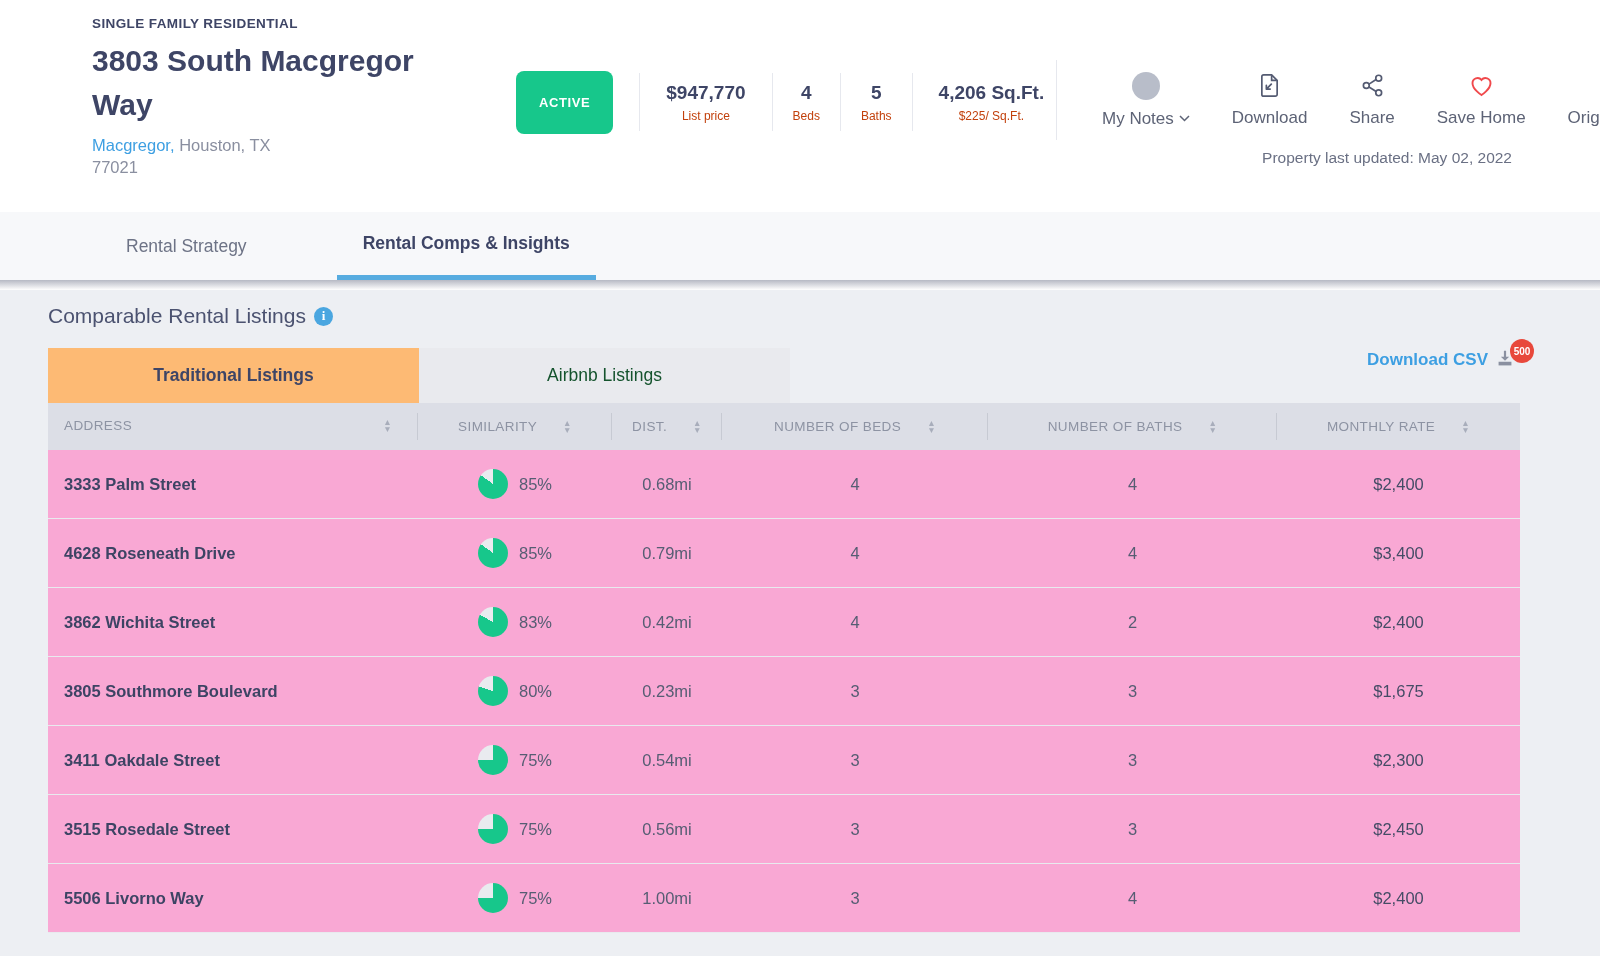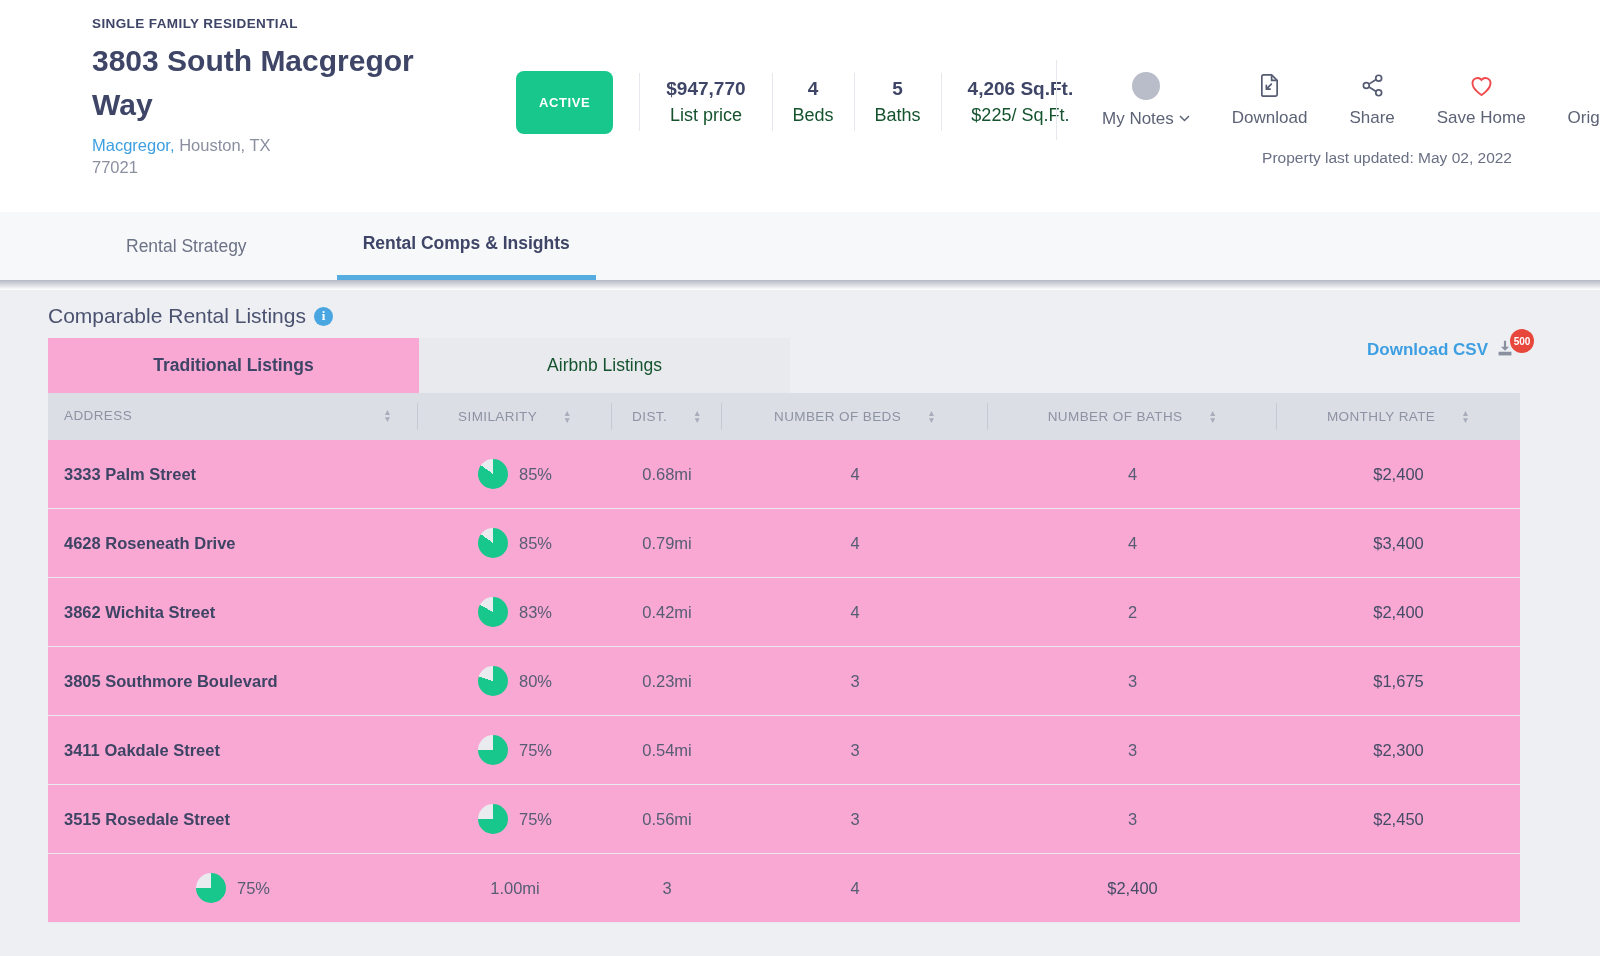--- a/index.html
+++ b/index.html
@@ -16,21 +16,21 @@
   .prop-loc .citystate { color:#8a8fa0; }
   .prop-zip { font-size:16.5px; color:#8a8fa0; }
 
   .stats { position:absolute; left:472px; top:68px; display:flex; align-items:center; height:68px; }
   .badge { background:var(--green); color:#fff; font-size:13px; font-weight:700;
     letter-spacing:.6px; border-radius:8px; padding:24px 23px; margin-right:26px; }
   .stat { text-align:center; padding:0 26px; border-left:1px solid #e6e8ee; height:58px;
     display:flex; flex-direction:column; justify-content:center; }
   .stat.narrow { padding:0 20px; }
   .stat .val { font-size:19px; font-weight:700; color:var(--navy); }
-  .stat .lbl { font-size:18px; color:#14532d; margin-top:5px; }
+  .stat .lbl { font-size:12px; color:#c2410c; margin-top:5px; }
 
   .actions { position:absolute; left:1012px; top:60px; height:80px; display:flex;
     align-items:center; border-left:1px solid #e6e8ee; padding-left:24px; gap:0; }
   .action { display:flex; flex-direction:column; align-items:center; justify-content:flex-end;
     gap:9px; cursor:pointer; padding:0 21px; min-width:80px; }
   .action .lab { font-size:17px; color:#5d6376; white-space:nowrap; display:flex; align-items:center; gap:5px; }
   .notes-circle { width:28px; height:28px; border-radius:50%; background:#b8bdc9; }
   .icon-28 { width:27px; height:27px; }
 
   .last-updated { position:absolute; right:88px; top:149px; font-size:15.5px; color:#6a7084; }
@@ -39,30 +39,30 @@
   .tabbar { height:68px; background:#f7f8fa; display:flex; align-items:stretch;
     padding-left:100px; gap:64px; }
   .tab { display:flex; align-items:center; font-size:17.5px; color:#6d7386;
     cursor:pointer; padding:0 26px; }
   .tab.active { color:var(--navy); font-weight:700; border-bottom:5px solid var(--tabline); }
 
   .shadowband { height:10px; background:linear-gradient(#b6b9c4, rgba(237,239,243,0)); }
 
   
   .main { background:#edeff3; height:678px; padding:14px 80px 0 48px; }
-  .section-head { display:flex; align-items:center; gap:8px; margin-bottom:10px; }
+  .section-head { display:flex; align-items:center; gap:8px; margin-bottom:20px; }
   .section-title { font-size:21px; color:#4b5270; }
   .info-icon { width:19px; height:19px; border-radius:50%; background:#4aa6e0; color:#fff;
     font-size:13px; font-weight:700; font-family:"Liberation Serif", serif;
     display:flex; align-items:center; justify-content:center; cursor:pointer; }
 
   .tabs-row { display:flex; align-items:flex-start; }
   .ltab { width:371px; height:55px; display:flex; align-items:center; justify-content:center;
     font-size:17.5px; cursor:pointer; }
-  .ltab.active { background:#f9a8d4; color:var(--navy); font-weight:700; }
+  .ltab.active { background:#fdba74; color:var(--navy); font-weight:700; }
   .ltab.idle { background:#e9eaee; color:#14532d; }
   .csv-wrap { margin-left:auto; display:flex; align-items:center; gap:6px; cursor:pointer; }
   .csv-link { font-size:17px; font-weight:700; color:var(--link); }
   .csv-icon-wrap { position:relative; width:26px; height:24px; }
   .csv-badge { position:absolute; top:-9px; right:-14px; background:#e8483b; color:#fff;
     font-size:10px; font-weight:700; border-radius:50%; width:24px; height:24px;
     display:flex; align-items:center; justify-content:center; }
 
   
   .thead { display:grid; grid-template-columns:370px 194px 110px 266px 289px 1fr;
@@ -304,20 +304,21 @@
         <span class="pie" style="background: conic-gradient(rgb(23, 199, 139) 75%, rgb(233, 235, 239) 0deg);"></span>
         <span>75%</span>
       </div>
       <div class="td">0.56mi</div>
       <div class="td">3</div>
       <div class="td">3</div>
       <div class="td rate">$2,450</div>
     </div>
 
     <div class="tr">
+      <div class="td addr">5506 Livorno Way</div>
       <div class="td sim">
         <span class="pie" style="background: conic-gradient(rgb(23, 199, 139) 75%, rgb(233, 235, 239) 0deg);"></span>
         <span>75%</span>
       </div>
       <div class="td">1.00mi</div>
       <div class="td">3</div>
       <div class="td">4</div>
       <div class="td rate">$2,400</div>
     </div>
   </div>

